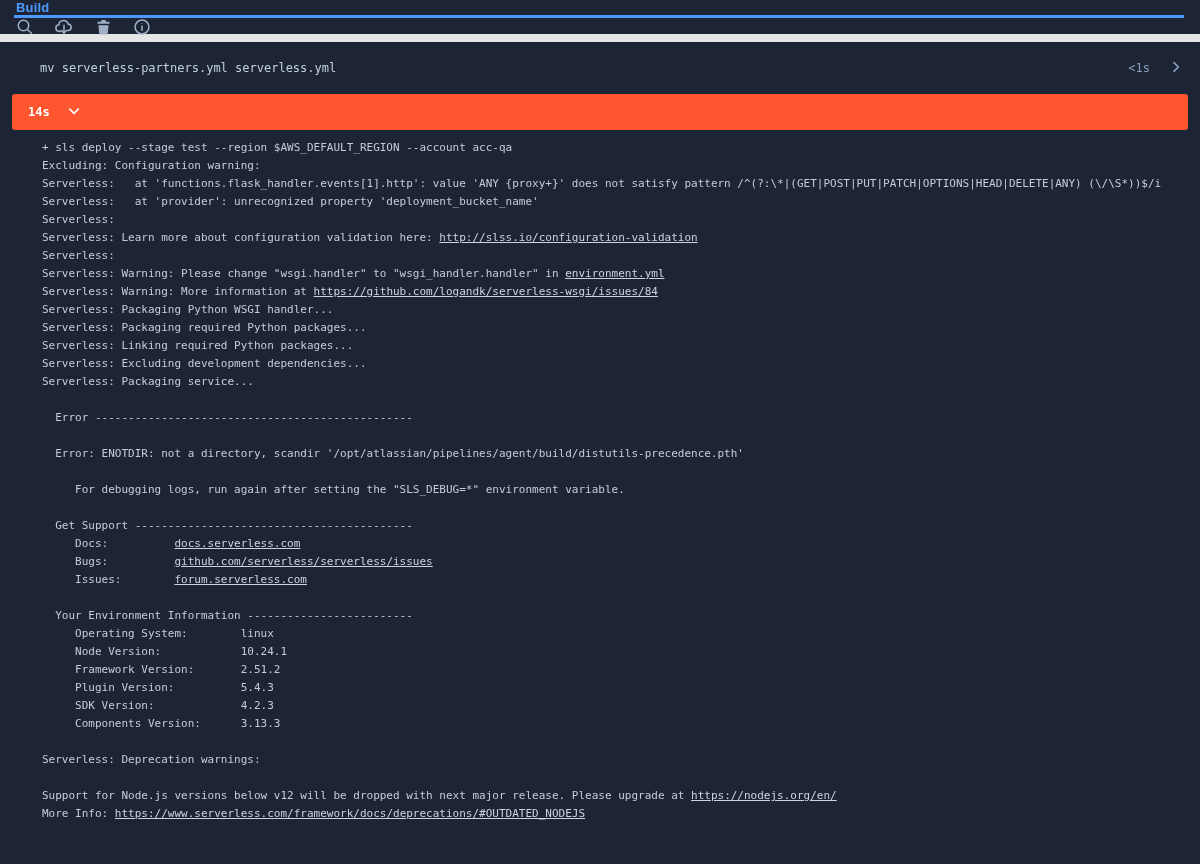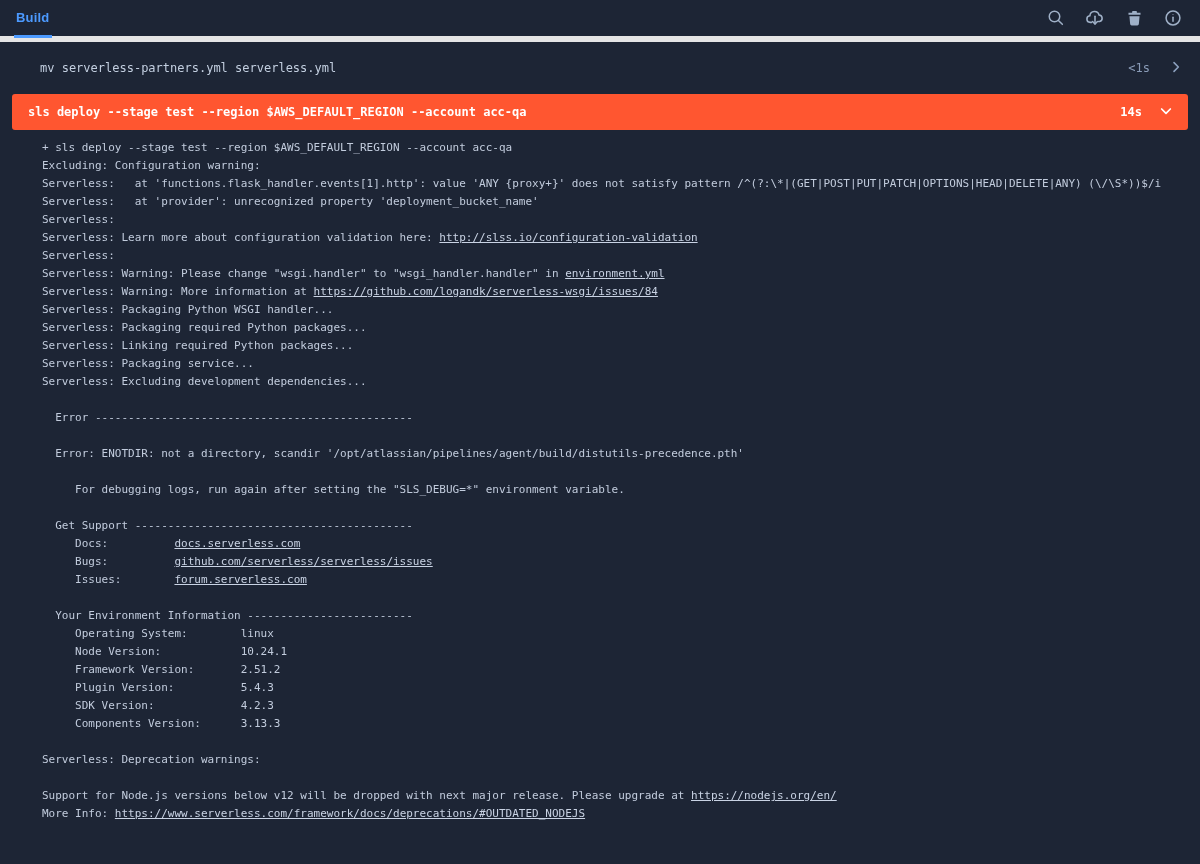--- a/index.html
+++ b/index.html
@@ -4,21 +4,21 @@
 <style>
   html,body{margin:0;padding:0;}
   body{
     width:1200px;height:864px;overflow:hidden;
     background:#1D2535;
     font-family:"Liberation Sans", sans-serif;
   }
   
   .topbar{
     height:42px;display:flex;align-items:stretch;justify-content:space-between;
-    border-bottom:6px solid #e5e5e5;padding:0 16px 0 14px;box-sizing:border-box;
+    border-bottom:8px solid #e5e5e5;padding:0 16px 0 14px;box-sizing:border-box;flex-direction:column;
   }
   .tab{
     display:flex;align-items:center;align-self:stretch;
     border-bottom:3px solid #4C9AFF;margin-bottom:-2px;
     padding:0 2px;cursor:pointer;
   }
   .tab-label{
     color:#4C9AFF;font-size:13px;font-weight:bold;letter-spacing:.2px;
   }
   .topbar-icons{display:flex;align-items:center;gap:17px;}
@@ -97,21 +97,20 @@
   <span class="cmd-text">mv serverless-partners.yml serverless.yml</span>
   <span class="duration">&lt;1s</span>
   <span>
     <svg width="16" height="16" viewBox="0 0 24 24" fill="none" stroke="#8CA0BE" stroke-width="2.4" stroke-linecap="round" stroke-linejoin="round">
       <path d="M9 5.5 L15.5 12 L9 18.5"></path>
     </svg>
   </span>
 </div>
 
 <div class="cmd-row-failed">
-  <span class="cmd-text">sls deploy --stage test --region $AWS_DEFAULT_REGION --account acc-qa</span>
   <span class="duration">14s</span>
   <span>
     <svg width="16" height="16" viewBox="0 0 24 24" fill="none" stroke="#FFFFFF" stroke-width="2.6" stroke-linecap="round" stroke-linejoin="round">
       <path d="M5.5 9 L12 15.5 L18.5 9"></path>
     </svg>
   </span>
 </div>
 
 <div class="log">
     <div class="log-line">+ sls deploy --stage test --region $AWS_DEFAULT_REGION --account acc-qa</div>
@@ -119,22 +118,22 @@
     <div class="log-line">Serverless:   at 'functions.flask_handler.events[1].http': value 'ANY {proxy+}' does not satisfy pattern /^(?:\*|(GET|POST|PUT|PATCH|OPTIONS|HEAD|DELETE|ANY) (\/\S*))$/i</div>
     <div class="log-line">Serverless:   at 'provider': unrecognized property 'deployment_bucket_name'</div>
     <div class="log-line">Serverless:</div>
     <div class="log-line">Serverless: Learn more about configuration validation here: <span class="lnk">http://slss.io/configuration-validation</span></div>
     <div class="log-line">Serverless:</div>
     <div class="log-line">Serverless: Warning: Please change "wsgi.handler" to "wsgi_handler.handler" in <span class="lnk">environment.yml</span></div>
     <div class="log-line">Serverless: Warning: More information at <span class="lnk">https://github.com/logandk/serverless-wsgi/issues/84</span></div>
     <div class="log-line">Serverless: Packaging Python WSGI handler...</div>
     <div class="log-line">Serverless: Packaging required Python packages...</div>
     <div class="log-line">Serverless: Linking required Python packages...</div>
+    <div class="log-line">Serverless: Excluding development dependencies...</div>
     <div class="log-line">Serverless: Packaging service...</div>
-    <div class="log-line">Serverless: Excluding development dependencies...</div>
     <div class="log-line"></div>
     <div class="log-line">  Error ------------------------------------------------</div>
     <div class="log-line"></div>
     <div class="log-line">  Error: ENOTDIR: not a directory, scandir '/opt/atlassian/pipelines/agent/build/distutils-precedence.pth'</div>
     <div class="log-line"></div>
     <div class="log-line">     For debugging logs, run again after setting the "SLS_DEBUG=*" environment variable.</div>
     <div class="log-line"></div>
     <div class="log-line">  Get Support ------------------------------------------</div>
     <div class="log-line">     Docs:          <span class="lnk">docs.serverless.com</span></div>
     <div class="log-line">     Bugs:          <span class="lnk">github.com/serverless/serverless/issues</span></div>

